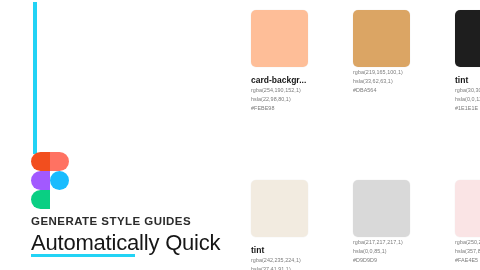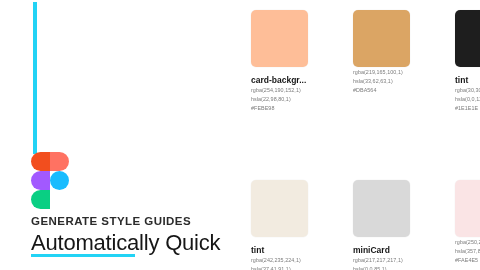--- a/index.html
+++ b/index.html
@@ -128,21 +128,20 @@
     <div class="swatch-card">
       <div class="swatch-chip" style="background:#F2EBE0"></div>
       <div class="swatch-name">tint</div>
       <div class="swatch-meta">rgba(242,235,224,1)</div>
       <div class="swatch-meta">hsla(37,41,91,1)</div>
       <div class="swatch-meta">#F2EBE0</div>
     </div>
 
     <div class="swatch-card">
       <div class="swatch-chip" style="background:#D9D9D9"></div>
-      <div class="swatch-name">miniCard</div>
       <div class="swatch-meta">rgba(217,217,217,1)</div>
       <div class="swatch-meta">hsla(0,0,85,1)</div>
       <div class="swatch-meta">#D9D9D9</div>
     </div>
 
     <div class="swatch-card">
       <div class="swatch-chip" style="background:#FAE4E5"></div>
       <div class="swatch-meta">rgba(250,228,229,1)</div>
       <div class="swatch-meta">hsla(357,89,94,1)</div>
       <div class="swatch-meta">#FAE4E5</div>

